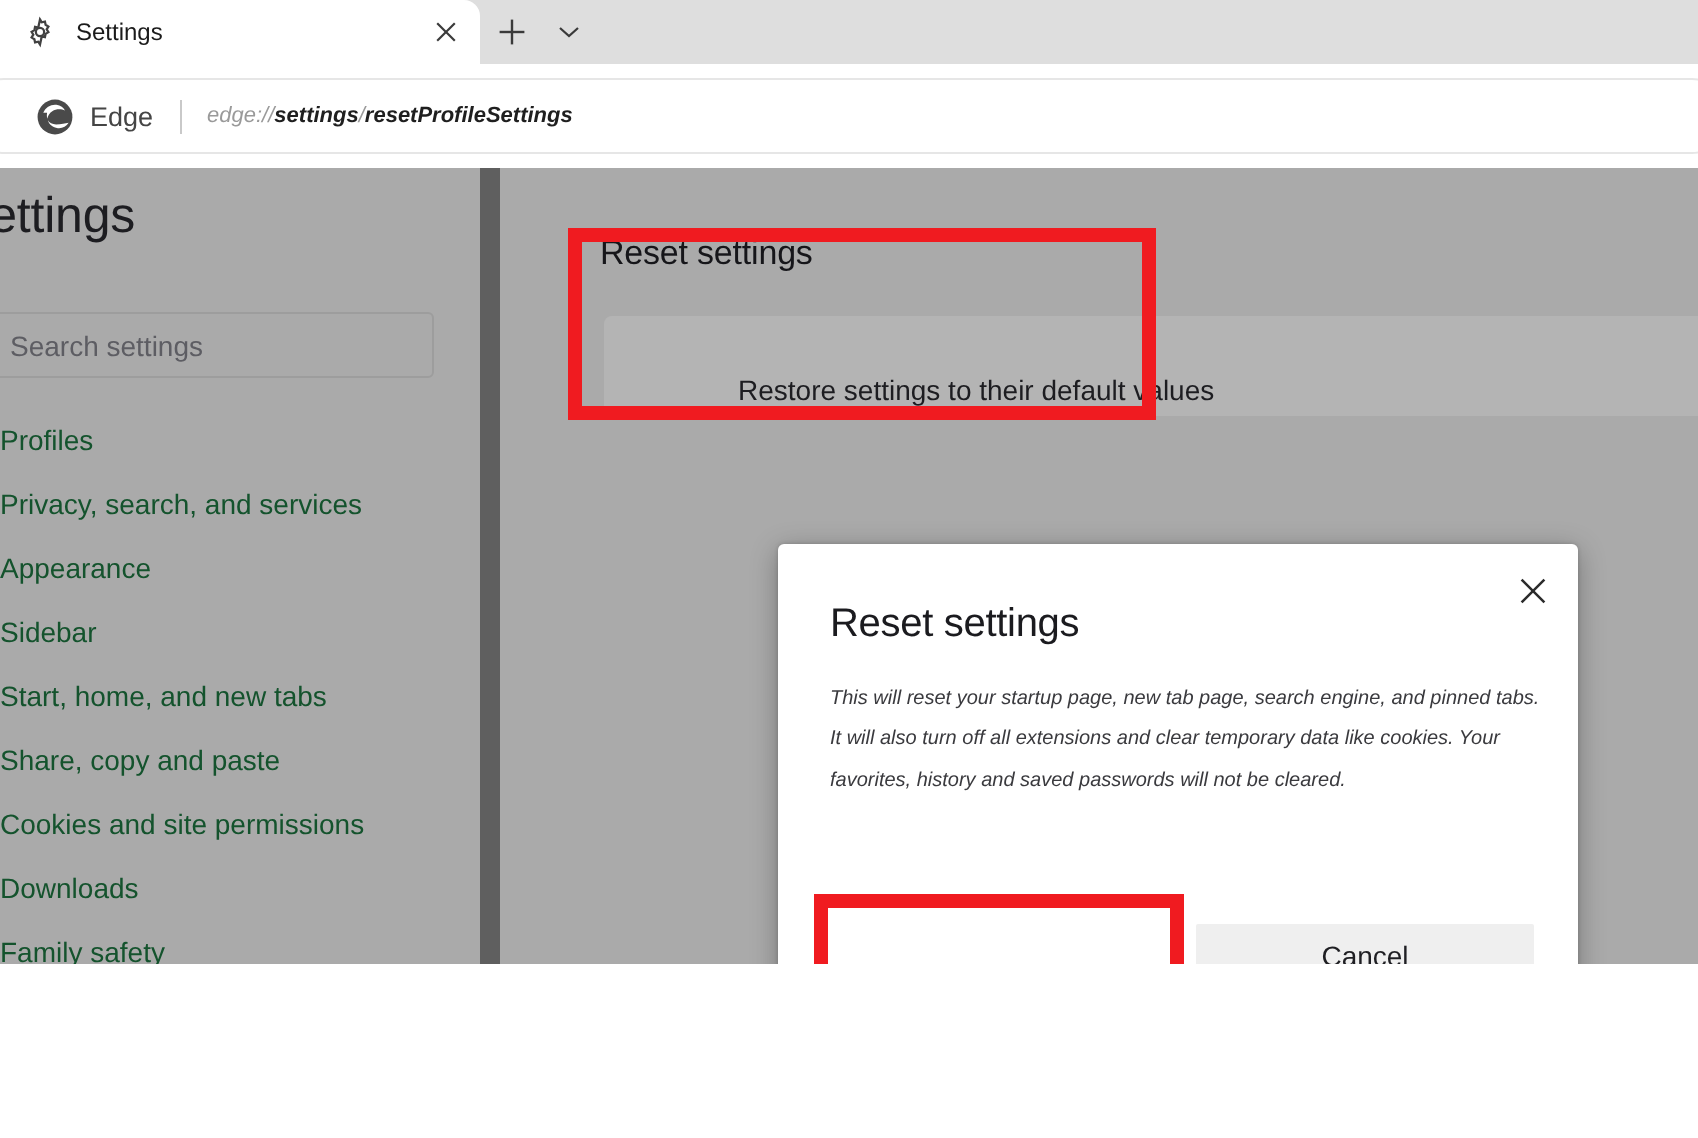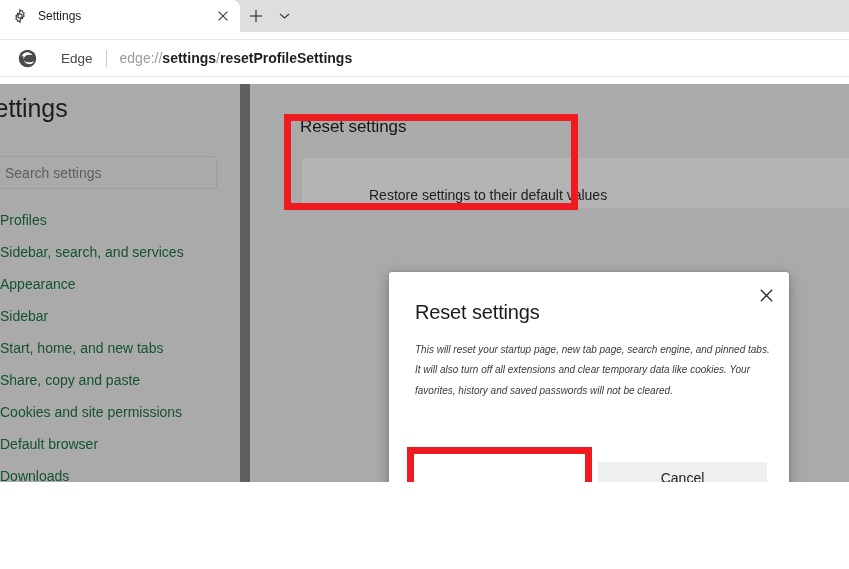--- a/index.html
+++ b/index.html
@@ -94,33 +94,34 @@
     padding-left: 34px;
   }
   .edge-logo {
     width: 19px; height: 19px;
     flex: 0 0 19px;
     display: block;
   }
   .edge-label {
     font-size: 13.5px;
     color: #454545;
-    margin-left: 24px;
+    margin-left: 8px;
     white-space: nowrap;
   }
   .omni-divider {
     width: 1px; height: 17px;
     background: #c9c9c9;
     margin: 0 13px 0 13px;
     flex: 0 0 1px;
   }
   .url {
-    font-size: 14px;
+    font-size: 11px;
     color: #9a9a9a;
     white-space: nowrap;
+    font-style: italic;
   }
   .url b { color: #1f1f1f; font-weight: 600; }
 
   
   .page {
     position: absolute;
     left: 0; top: 84px;
     width: 849px; height: 485px;
     background: #aaaaaa;
     overflow: hidden;
@@ -348,39 +349,36 @@
 
       <div class="search-box">
         <span class="search-placeholder">Search settings</span>
       </div>
 
       <div class="nav-list">
         <div class="nav-item">
             <span>Profiles</span>
           </div>
         <div class="nav-item">
-            <span>Sidebar, search, and services</span>
+            <span>Privacy, search, and services</span>
           </div>
         <div class="nav-item">
             <span>Appearance</span>
           </div>
         <div class="nav-item">
             <span>Sidebar</span>
           </div>
         <div class="nav-item">
             <span>Start, home, and new tabs</span>
           </div>
         <div class="nav-item">
             <span>Share, copy and paste</span>
           </div>
         <div class="nav-item">
             <span>Cookies and site permissions</span>
-          </div>
-        <div class="nav-item">
-            <span>Default browser</span>
           </div>
         <div class="nav-item">
             <span>Downloads</span>
           </div>
         <div class="nav-item">
             <span>Family safety</span>
           </div>
         <div class="nav-item">
             <span>Printers</span>
           </div>

